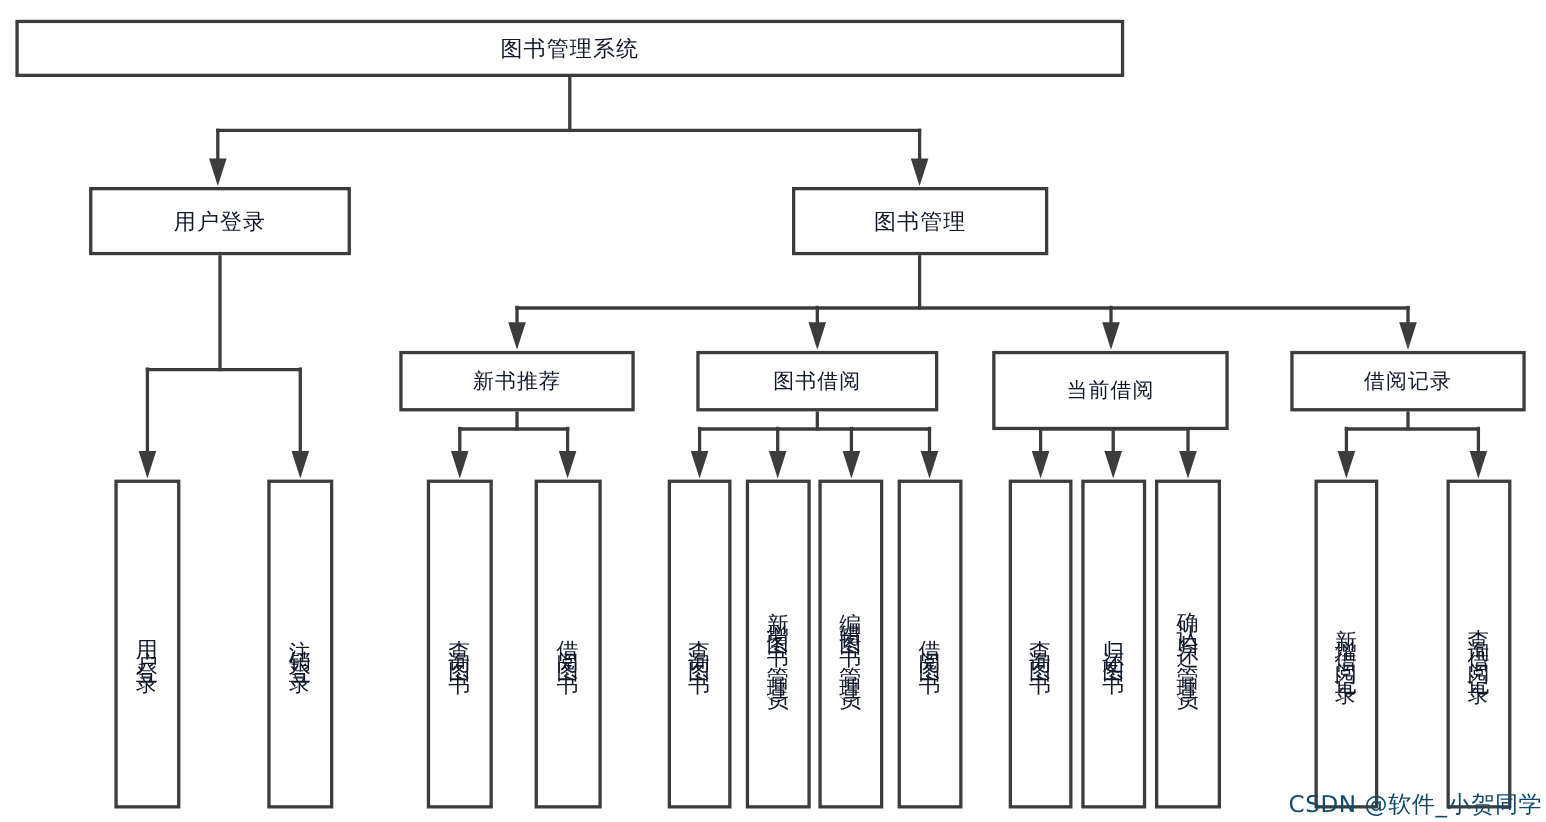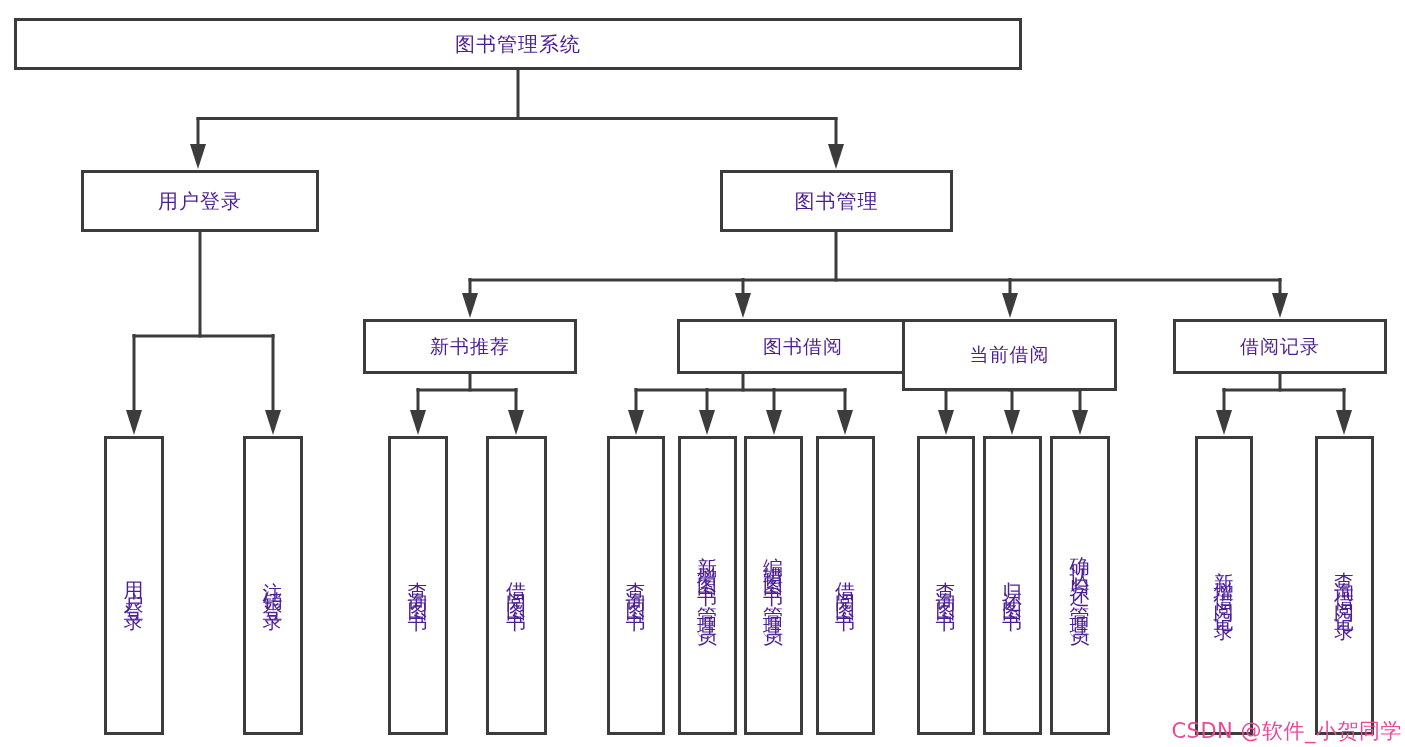--- a/index.html
+++ b/index.html
@@ -17,21 +17,21 @@
     width: 1405px; height: 747px;
     z-index: 1;
   }
   .connectors line { stroke: #3c3c3c; stroke-width: 3; }
   .connectors polygon { fill: #3c3c3c; stroke: none; }
   .box {
     position: absolute;
     box-sizing: border-box;
     background: #ffffff;
     border: 3px solid #3c3c3c;
-    color: #4c1d95;
+    color: #0f172a;
     display: flex;
     align-items: center;
     justify-content: center;
     z-index: 2;
     text-align: center;
   }
   .hbox { font-size: 20px; letter-spacing: 1px; white-space: nowrap; }
   .hbox-sm { font-size: 19px; }
   .vbox {
     writing-mode: vertical-rl;
@@ -39,21 +39,21 @@
     font-size: 20px;
     letter-spacing: 10px;
     line-height: 1;
   }
   .watermark {
     position: absolute;
     right: 3px;
     bottom: 2px;
     z-index: 5;
     font-size: 21px;
-    color: #ec4899;
+    color: #0c4a6e;
     letter-spacing: 0.5px;
     white-space: nowrap;
   }
 </style>
 </head>
 <body>
 
 <div class="stage">
 
   <svg class="connectors" viewBox="0 0 1405 747" xmlns="http://www.w3.org/2000/svg">
@@ -131,21 +131,21 @@
       <polygon points="1344,435 1336,410 1352,410"></polygon>
     </g>
   </svg>
 
   <div class="box hbox" style="left:14px; top:18px; width:1008px; height:52px;">图书管理系统</div>
 
   <div class="box hbox" style="left:81px; top:170px; width:238px; height:62px;">用户登录</div>
   <div class="box hbox hbox-sm" style="left:363px; top:319px; width:214px; height:55px;">新书推荐</div>
 
   <div class="box hbox" style="left:720px; top:170px; width:233px; height:62px;">图书管理</div>
-  <div class="box hbox hbox-sm" style="left:633px; top:319px; width:252px; height:55px;margin-left:44px;">图书借阅</div>
+  <div class="box hbox hbox-sm" style="left:633px; top:319px; width:220px; height:55px;">图书借阅</div>
   <div class="box hbox hbox-sm" style="left:902px; top:319px; width:215px; height:72px;">当前借阅</div>
   <div class="box hbox hbox-sm" style="left:1173px; top:319px; width:214px; height:55px;">借阅记录</div>
 
   <div class="box vbox" style="left:104px; top:436px; width:60px; height:299px;">用户登录</div>
   <div class="box vbox" style="left:243px; top:436px; width:60px; height:299px;">注销登录</div>
 
   <div class="box vbox" style="left:388px; top:436px; width:60px; height:299px;">查询图书</div>
   <div class="box vbox" style="left:486px; top:436px; width:61px; height:299px;">借阅图书</div>
 
   <div class="box vbox" style="left:607px; top:436px; width:58px; height:299px;">查询图书</div>

